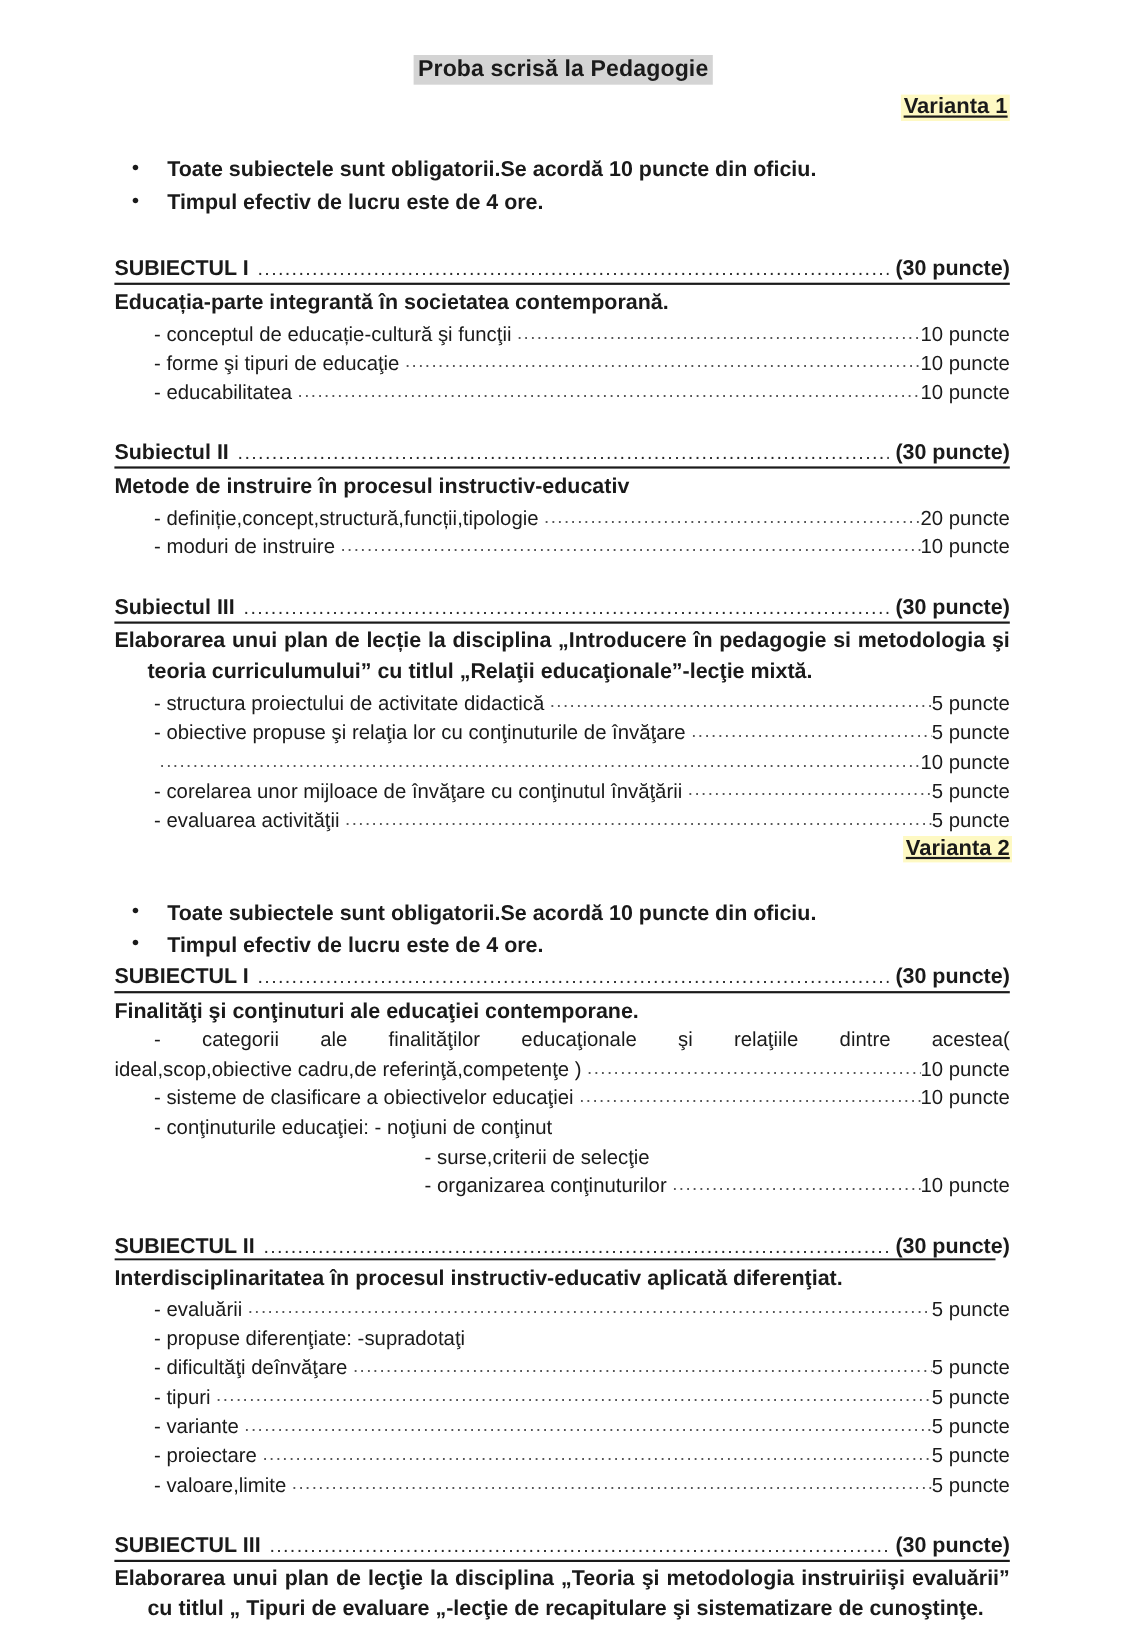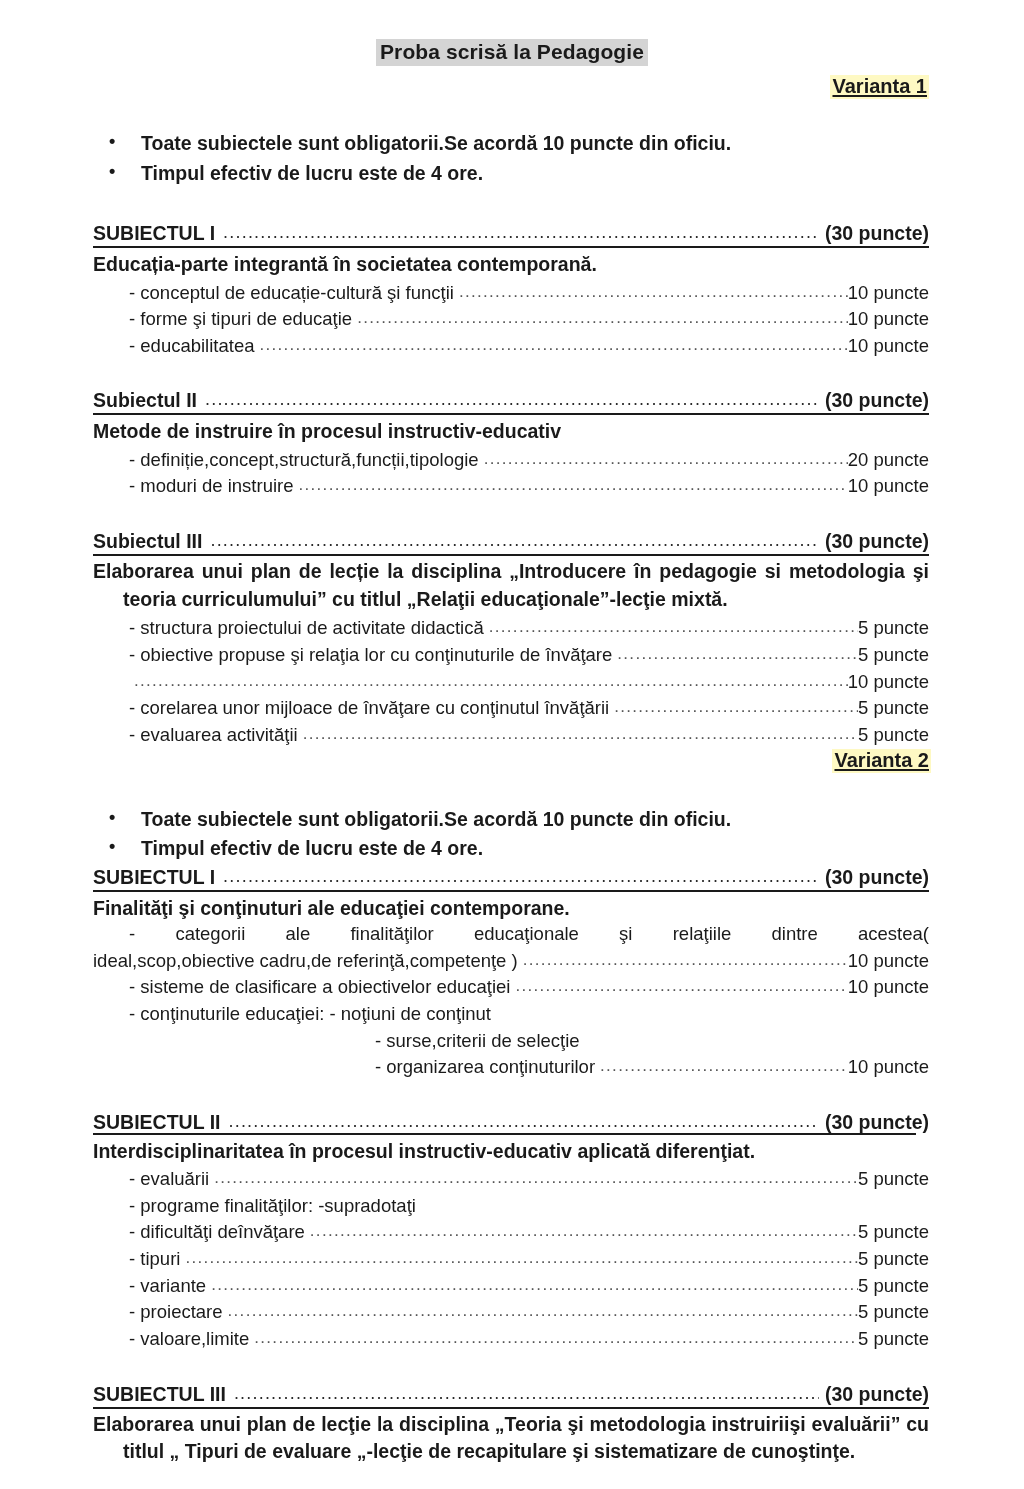--- a/index.html
+++ b/index.html
@@ -13,21 +13,21 @@
     height: 1489px;
     font-family: "Liberation Sans", sans-serif;
     color: #1a1a1a;
     overflow: hidden;
   }
 
   .page {
     position: relative;
     width: 1024px;
     height: 1489px;
-    padding: 5px;
+    padding: 16px;
   }
 
   
   .doc-title-row {
     text-align: center;
     padding-top: 34px;
   }
   .doc-title {
     display: inline-block;
     font-size: 21px;
@@ -83,21 +83,21 @@
   .block-gap-sm { margin-top: 8px; }
 
   .content {
     padding-left: 88px;
     padding-right: 90px;
   }
 
   
   .sub-head {
     display: flex;
-    align-items: center;
+    align-items: flex-end;
     border-bottom: 2.2px solid #1a1a1a;
     padding-bottom: 1px;
     font-size: 19.5px;
     font-weight: bold;
     white-space: nowrap;
     overflow: hidden;
   }
   .sub-head.partial-underline { border-bottom: none; position: relative; }
   .sub-head.partial-underline::after {
     content: "";
@@ -354,21 +354,21 @@
       <span class="pts">(30 puncte)</span>
     </div>
     <div class="sub-title">Interdisciplinaritatea în procesul instructiv-educativ aplicată diferenţiat.</div>
     <ul class="items">
       <li class="item">
         <span class="txt">- evaluării</span>
         <span class="leader">.....................................................................................................................................................</span>
         <span class="val">5 puncte</span>
       </li>
       <li class="item no-leader">
-        <span class="txt">- programe finalităţilor: -supradotaţi</span>
+        <span class="txt">- propuse diferenţiate: -supradotaţi</span>
         <span class="leader">.....................................................................................................................................................</span>
 
       </li>
       <li class="item">
         <span class="txt">- dificultăţi deînvăţare</span>
         <span class="leader">.....................................................................................................................................................</span>
         <span class="val">5 puncte</span>
       </li>
       <li class="item">
         <span class="txt">- tipuri</span>

